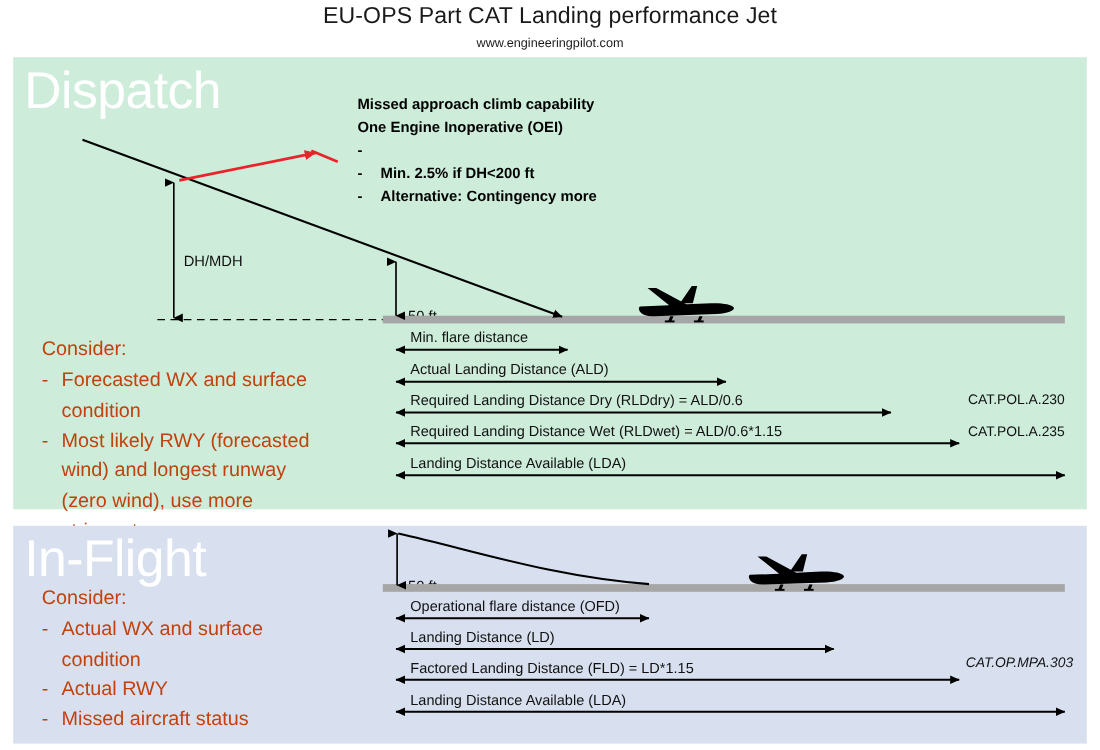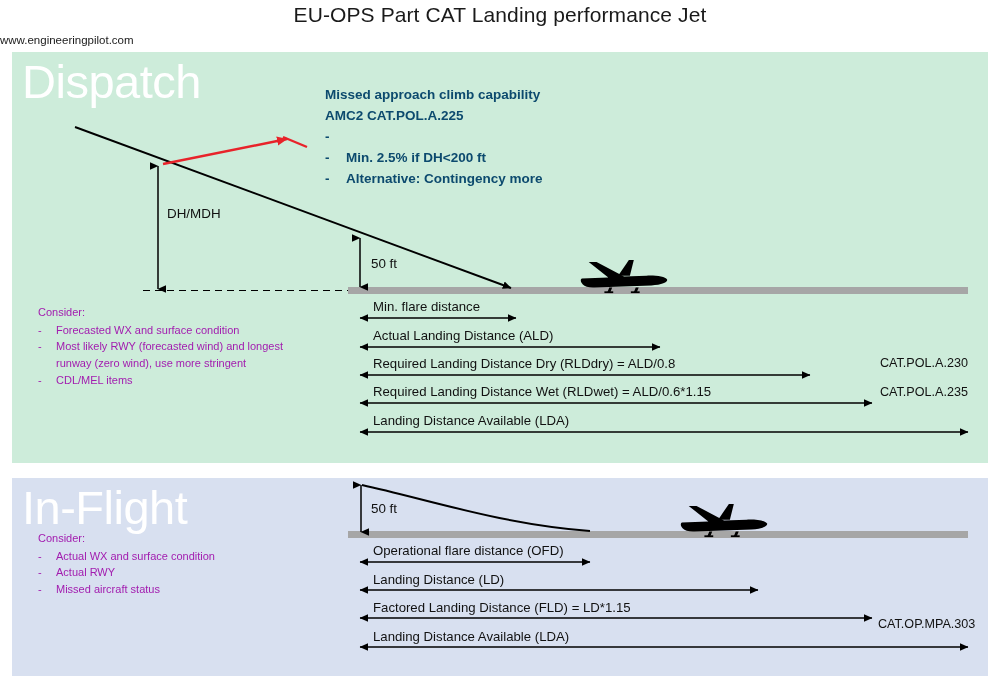--- a/index.html
+++ b/index.html
@@ -10,81 +10,81 @@
     color:#000;overflow:hidden;position:relative;
   }
   #stage{position:absolute;left:0;top:0;width:1000px;height:496px;}
 
   
   .title{
     position:absolute;left:0;top:3px;width:1000px;text-align:center;
     font-size:21px;font-weight:400;color:#1a1a1a;letter-spacing:.1px;
   }
   .subtitle{
-    position:absolute;left:0;top:34px;width:1000px;
+    position:absolute;left:0;top:34px;width:1000px;text-align:center;
     font-size:11.5px;color:#1a1a1a;
   }
 
   
   .panel{position:absolute;}
   #panel-dispatch{left:12px;top:52px;width:976px;height:411px;background:#cdecda;}
   #panel-inflight{left:12px;top:478px;width:976px;height:198px;background:#d8e0f0;}
 
   .section-heading{
     position:absolute;color:#ffffff;font-weight:400;
     font-size:47px;line-height:1;letter-spacing:-.5px;white-space:nowrap;
   }
   #heading-dispatch{left:22px;top:58px;}
   #heading-inflight{left:22px;top:484px;}
 
   
   #red-block{
     position:absolute;left:325px;top:85px;width:300px;
-    color:#0c4a6e;font-size:13.5px;font-weight:bold;line-height:1.55;
+    color:#000000;font-size:13.5px;font-weight:bold;line-height:1.55;
   }
   #red-block .r-line{white-space:nowrap;}
   #red-block .r-bullet{display:flex;white-space:nowrap;}
   #red-block .r-bullet .dash{width:21px;flex:0 0 21px;}
 
   
-  .consider{position:absolute;font-size:11px;line-height:1.52;color:#a21caf;}
+  .consider{position:absolute;font-size:18px;line-height:1.52;color:#c2410c;}
   #consider-dispatch{left:38px;top:304px;width:250px;}
   #consider-inflight{left:38px;top:530px;width:250px;}
   .consider .c-head{margin-bottom:1px;}
   .consider .c-item{display:flex;}
   .consider .c-item .dash{width:18px;flex:0 0 18px;}
   .consider .c-item .ctext{flex:1 1 auto;}
 
   
   #art{position:absolute;left:0;top:0;width:1000px;height:682px;}
 
   
   .dim-label{
     position:absolute;font-size:13.2px;color:#111;white-space:nowrap;
     line-height:1;
   }
   .ref-label{
     position:absolute;font-size:12.6px;color:#111;white-space:nowrap;line-height:1;
   }
-  .alt-label{position:absolute;font-size:13.4px;color:#111;white-space:nowrap;line-height:1;}
+  .alt-label{position:absolute;font-size:13.4px;color:#111;white-space:nowrap;line-height:1;margin-top:24px;}
 </style>
 </head>
 <body>
 
 <div id="stage">
 
   <div class="title">EU-OPS Part CAT Landing performance Jet</div>
   <div class="subtitle">www.engineeringpilot.com</div>
 
   <div class="panel" id="panel-dispatch"></div>
   <div class="section-heading" id="heading-dispatch">Dispatch</div>
 
   <div id="red-block">
     <div class="r-line">Missed approach climb capability</div>
-    <div class="r-line">AMC2 CAT.POL.A.225</div>
+    <div class="r-line">One Engine Inoperative (OEI)</div>
     <div class="r-bullet">
       <span class="dash">-</span>
     </div>
     <div class="r-bullet">
       <span class="dash">-</span>
       <span>Min. 2.5% if DH&lt;200 ft</span>
     </div>
     <div class="r-bullet">
       <span class="dash">-</span>
       <span>Alternative: Contingency more</span>
@@ -105,21 +105,21 @@
       <span class="dash">-</span>
       <span class="ctext">CDL/MEL items</span>
     </div>
   </div>
 
   <div class="alt-label" style="left:167px;top:207px;">DH/MDH</div>
   <div class="alt-label" style="left:371px;top:257px;">50 ft</div>
 
   <div class="dim-label" style="left:373px;top:300px;">Min. flare distance</div>
   <div class="dim-label" style="left:373px;top:329px;text-align:center;">Actual Landing Distance (ALD)</div>
-  <div class="dim-label" style="left:373px;top:357px;">Required Landing Distance Dry (RLDdry) = ALD/0.8</div>
+  <div class="dim-label" style="left:373px;top:357px;">Required Landing Distance Dry (RLDdry) = ALD/0.6</div>
   <div class="dim-label" style="left:373px;top:385px;">Required Landing Distance Wet (RLDwet) = ALD/0.6*1.15</div>
   <div class="dim-label" style="left:373px;top:414px;">Landing Distance Available (LDA)</div>
 
   <div class="ref-label" style="left:880px;top:357px;">CAT.POL.A.230</div>
   <div class="ref-label" style="left:880px;top:386px;">CAT.POL.A.235</div>
 
   <div class="panel" id="panel-inflight"></div>
   <div class="section-heading" id="heading-inflight">In-Flight</div>
 
   <div class="consider" id="consider-inflight">
@@ -138,21 +138,21 @@
     </div>
   </div>
 
   <div class="alt-label" style="left:371px;top:502px;">50 ft</div>
 
   <div class="dim-label" style="left:373px;top:544px;">Operational flare distance (OFD)</div>
   <div class="dim-label" style="left:373px;top:573px;">Landing Distance (LD)</div>
   <div class="dim-label" style="left:373px;top:601px;">Factored Landing Distance (FLD) = LD*1.15</div>
   <div class="dim-label" style="left:373px;top:630px;">Landing Distance Available (LDA)</div>
 
-  <div class="ref-label" style="left:878px;top:618px;">CAT.OP.MPA.303</div>
+  <div class="ref-label" style="left:878px;top:596px;font-style:italic;">CAT.OP.MPA.303</div>
 
   <svg id="art" viewBox="0 0 1000 682">
     <defs>
       <marker id="ahR" markerWidth="9" markerHeight="9" refX="8.2" refY="4.5" orient="auto" markerUnits="userSpaceOnUse">
         <path d="M0,0.6 L8.6,4.5 L0,8.4 z" fill="#000"></path>
       </marker>
       <marker id="ahL" markerWidth="9" markerHeight="9" refX="0.8" refY="4.5" orient="auto" markerUnits="userSpaceOnUse">
         <path d="M9,0.6 L0.4,4.5 L9,8.4 z" fill="#000"></path>
       </marker>
       <marker id="ahU" markerWidth="9" markerHeight="9" refX="4.5" refY="0.8" orient="auto" markerUnits="userSpaceOnUse">

